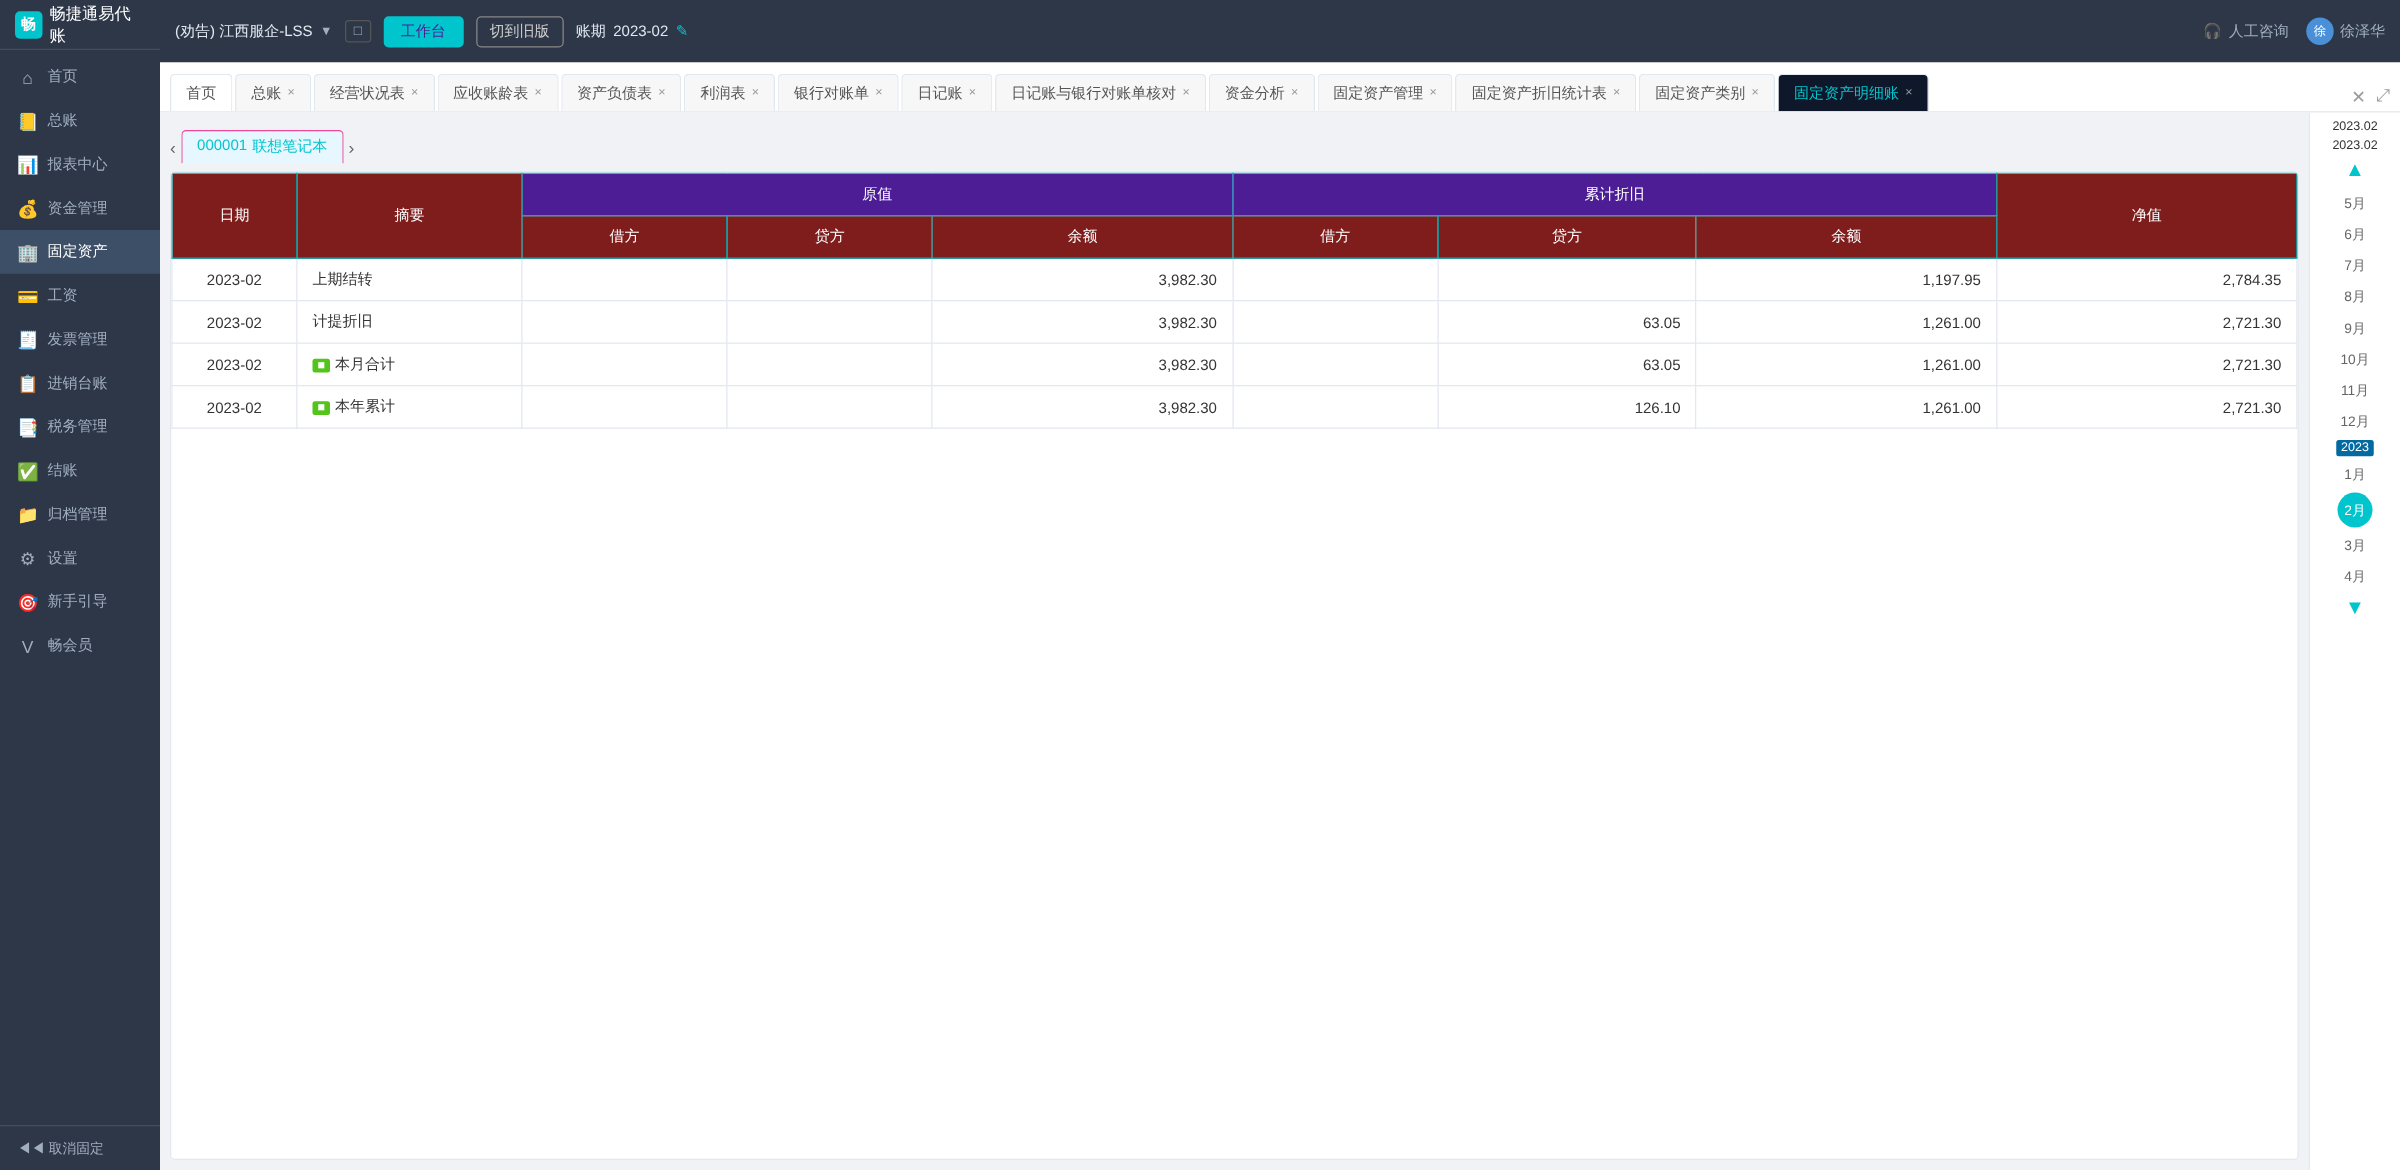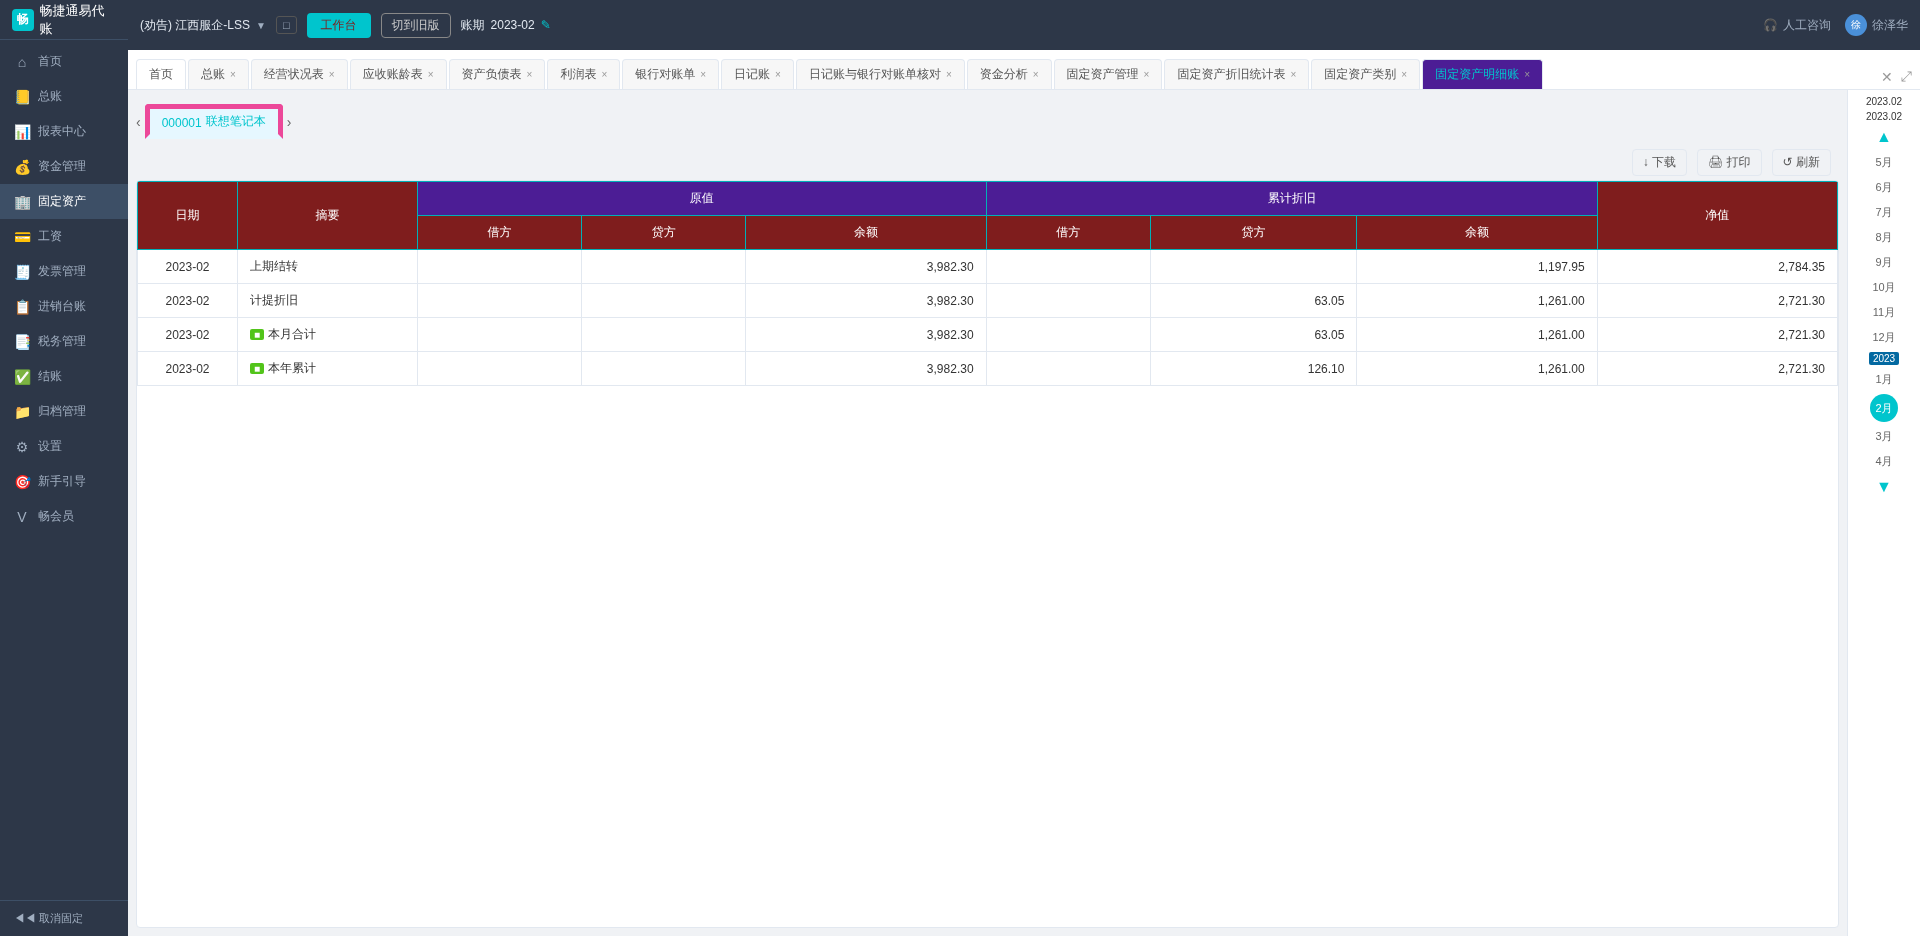--- a/index.html
+++ b/index.html
@@ -70,21 +70,21 @@
       font-size: 12px;
       cursor: pointer;
     }
     .topbar-company-arrow { color: #a0aec0; font-size: 10px; }
     .topbar-copy-btn {
       background: none; border: 1px solid #555;
       color: #a0aec0; padding: 2px 6px;
       border-radius: 3px; cursor: pointer; font-size: 11px;
     }
     .topbar-workspace-btn {
-      background: #00c5cd; color: #7f1d1d; border: none;
+      background: #00c5cd; color: #4c1d95; border: none;
       padding: 4px 14px; border-radius: 4px; cursor: pointer;
       font-size: 12px;
     }
     .topbar-switch-btn {
       background: none; border: 1px solid #888; color: #ccc;
       padding: 3px 10px; border-radius: 4px; cursor: pointer; font-size: 12px;
     }
     .topbar-period {
       color: #e2e8f0; font-size: 12px; display: flex; align-items: center; gap: 6px;
     }
@@ -119,21 +119,21 @@
       font-size: 12px;
       color: #555;
       border: 1px solid #e2e8f0;
       border-bottom: none;
       border-radius: 4px 4px 0 0;
       cursor: pointer;
       background: #f7f7f7;
       white-space: nowrap;
       display: flex; align-items: center; gap: 5px;
     }
-    .tab.active { background: #4c1d95; color: #00c5cd; border-color: #e2e8f0; }
+    .tab.active { background: #0f172a; color: #00c5cd; border-color: #e2e8f0; }
     .tab-close { color: #999; font-size: 10px; cursor: pointer; }
     .tab-home { background: #fff; }
     .tabbar-actions { margin-left: auto; display: flex; align-items: center; gap: 8px; color: #999; padding-bottom: 4px; }
     .tabbar-action-btn { cursor: pointer; font-size: 14px; }
 
     
     .content-area {
       flex: 1;
       display: flex;
       overflow: hidden;
@@ -153,25 +153,25 @@
     .sub-tabs {
       display: flex; align-items: center; gap: 4px;
       padding: 6px 0;
       flex-shrink: 0;
     }
     .sub-tab-arrow { cursor: pointer; color: #666; font-size: 14px; }
     .sub-tab-item {
       padding: 4px 12px;
       font-size: 12px;
       background: #fff;
-      border: 5px solid #ec4899;
+      border: 1px solid #ec4899;
       border-radius: 4px 4px 0 0;
       cursor: pointer;
       color: #333;
-      display: flex; align-items: flex-end; gap: 4px;
+      display: flex; align-items: flex-start; gap: 4px;
     }
     .sub-tab-item.active {
       background: #e6f7ff;
       border-bottom-color: #e6f7ff;
       color: #00c5cd;
     }
 
     
     .toolbar {
       display: flex; align-items: center; justify-content: flex-end;
@@ -465,25 +465,20 @@
 
       <div class="sub-tabs">
         <span class="sub-tab-arrow">‹</span>
         <div class="sub-tab-item active">
           <span>000001</span>
           <span>联想笔记本</span>
         </div>
         <span class="sub-tab-arrow">›</span>
       </div>
 
-      <div class="toolbar">
-        <button class="toolbar-btn">↓ 下载</button>
-        <button class="toolbar-btn">🖨 打印</button>
-        <button class="toolbar-btn">↺ 刷新</button>
-      </div>
 
       <div class="table-container">
         <table class="data-table">
           <thead>
             <tr>
               <th rowspan="2" class="col-date">日期</th>
               <th rowspan="2">摘要</th>
               <th colspan="3" class="group-header">原值</th>
               <th colspan="3" class="group-header">累计折旧</th>
               <th rowspan="2">净值</th>

